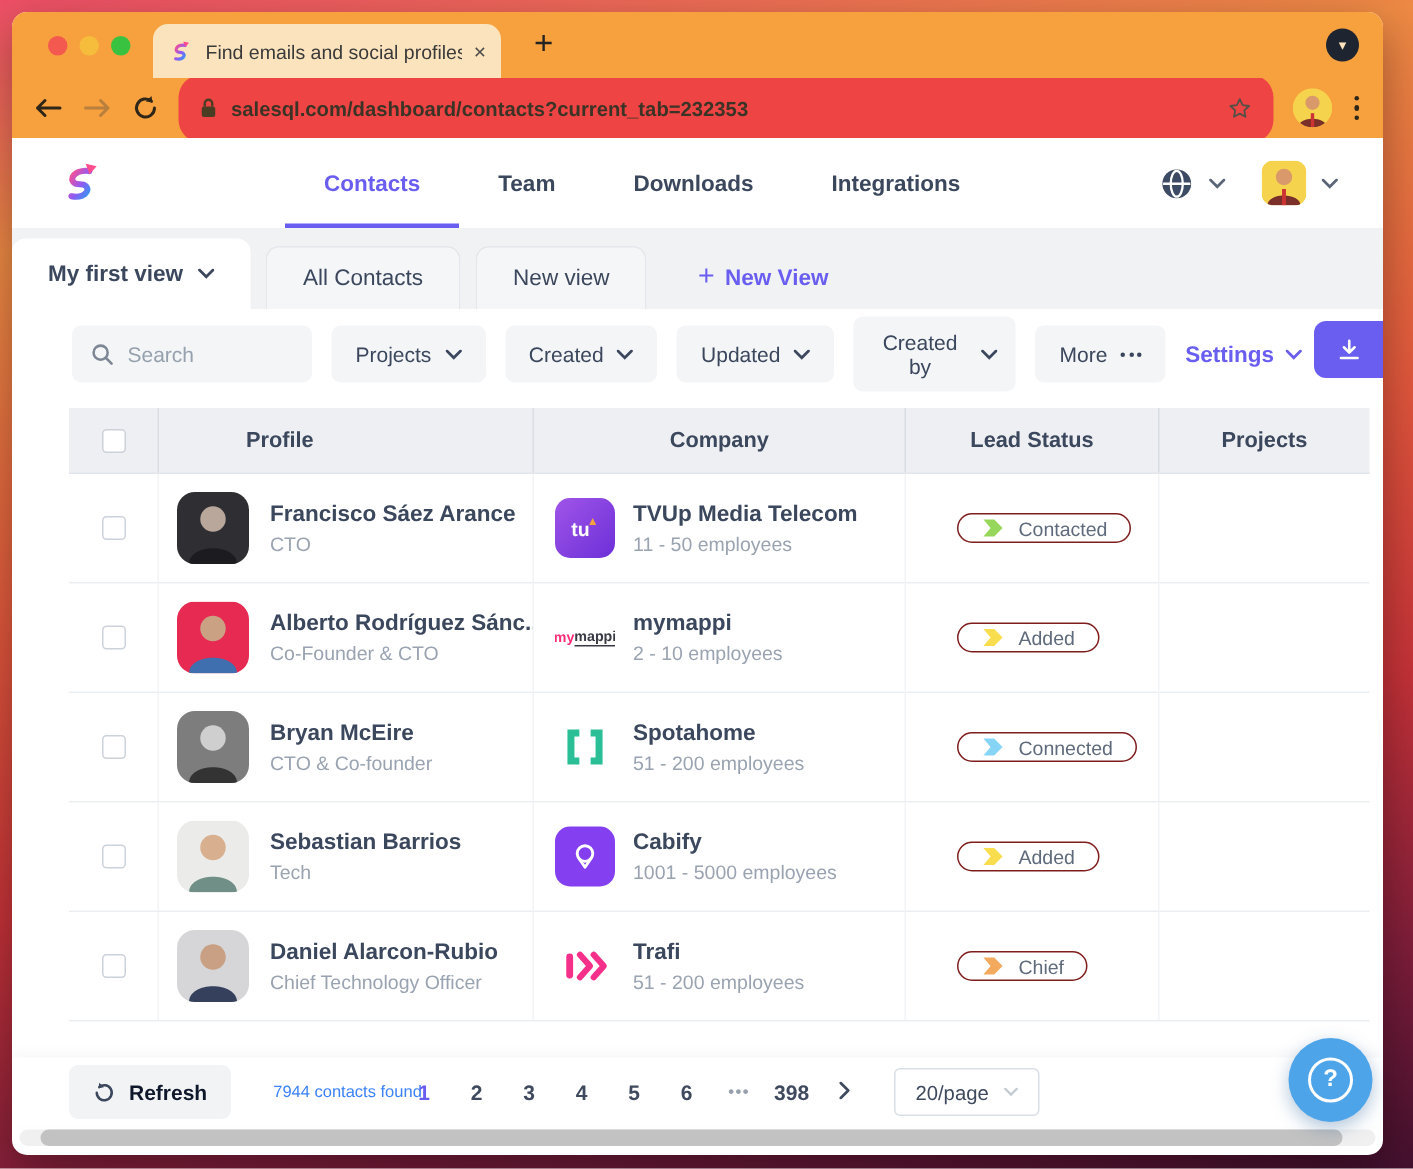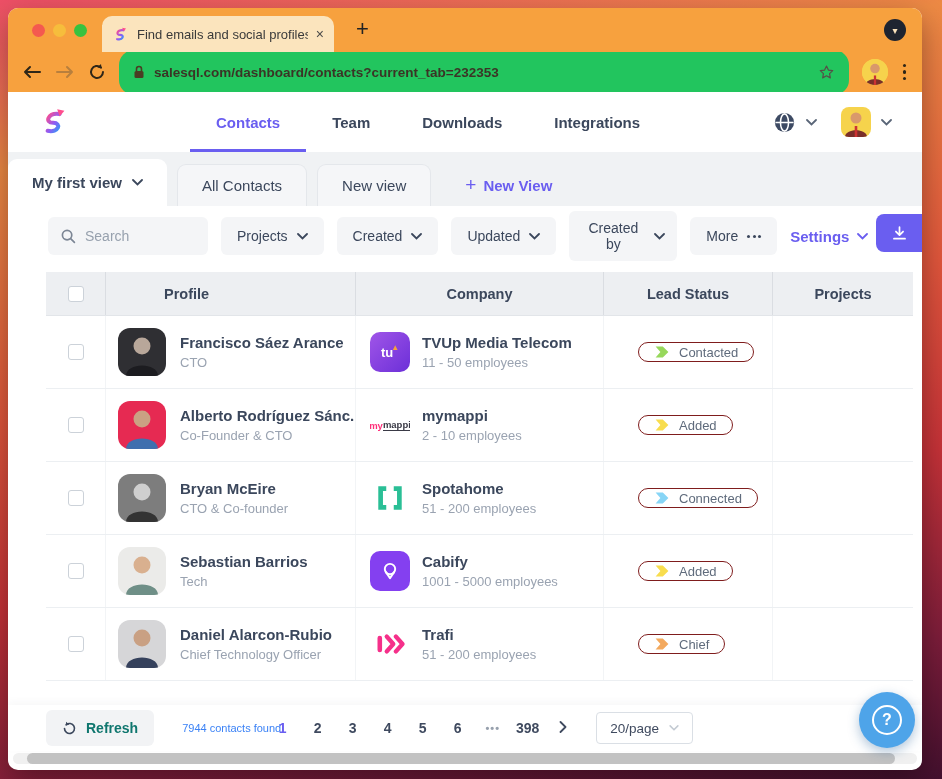--- a/index.html
+++ b/index.html
@@ -28,21 +28,21 @@
   .tab-title { flex:1; font-size:13px; color:#3a3a3a; white-space:nowrap; overflow:hidden; }
   .tab-close { font-size:14px; color:#4a4a4a; cursor:default; }
   .newtab { position:absolute; left:348px; top:8px; font-size:22px; color:#232323; font-weight:400; }
   .tabsearch {
     position:absolute; right:16px; top:11px; width:22px; height:22px; border-radius:50%;
     background:#1e2430; color:#fbe4bd; display:flex; align-items:center; justify-content:center; font-size:10px;
   }
   .urlbar { height:40px; background:#f7a13e; display:flex; align-items:center; padding:0 14px; gap:13px; flex:0 0 auto; }
   .navarrow svg { display:block; }
   .urlpill {
-    flex:1; height:45px; background:#22c55e; border-radius:15px;
+    flex:1; height:45px; background:#ef4444; border-radius:15px;
     display:flex; align-items:center; gap:9px; padding:0 14px;
   }
   .urltext { flex:1; font-size:13.5px; font-weight:700; color:#3b3426; white-space:nowrap; overflow:hidden; }
   .chrome-avatar { width:26px; height:26px; border-radius:50%; overflow:hidden; background:#f6d34c; flex:0 0 auto; }
   .kebab { display:flex; flex-direction:column; gap:3px; padding:0 2px; }
   .kebab i { width:3.5px; height:3.5px; border-radius:50%; background:#2e2618; }
   
   .appheader { height:60px; background:#fff; display:flex; align-items:center; padding:0 30px; position:relative; flex:0 0 auto; }
   .mainnav { position:absolute; left:208px; top:0; height:100%; display:flex; align-items:center; gap:52px; }
   .navitem { font-size:15px; font-weight:700; color:#3b475c; position:relative; height:100%; display:flex; align-items:center; }
@@ -95,21 +95,21 @@
   .clogo.mymappi { background:#fff; font-size:9.5px; font-weight:700; }
   .clogo.mymappi .a { color:#ff2d78; }
   .clogo.mymappi .b { color:#3a3a46; border-bottom:1.5px solid #3a3a46; }
   .clogo.white { background:#fff; }
   .clogo.cabify { background:#8440f0; }
   .td.status { padding-left:34px; }
   .badge { display:flex; align-items:center; gap:9px; height:20px; padding:0 15px; border:1px solid #7f1d1d; border-radius:16px; background:#fff; }
   .badge .lbl { font-size:13px; color:#5f6b7c; }
   
   .footer { flex:0 0 auto; height:46px; display:flex; align-items:center; padding:0 38px; background:#fff; box-shadow:0 -3px 8px rgba(40,50,70,.04); position:relative; }
-  .refresh { height:36px; background:#f2f3f5; border:none; border-radius:6px; display:flex; align-items:center; gap:9px; padding:0 16px; font-size:14px; font-weight:600; color:#0f766e; font-family:inherit; }
+  .refresh { height:36px; background:#f2f3f5; border:none; border-radius:6px; display:flex; align-items:center; gap:9px; padding:0 16px; font-size:14px; font-weight:600; color:#0f172a; font-family:inherit; }
   .count { margin-left:28px; font-size:11px; color:#3b82f6; position:relative; z-index:0; }
   .pages { display:flex; align-items:center; margin-left:-16px; position:relative; z-index:1; }
   .page { width:30px; text-align:center; font-size:14px; font-weight:700; color:#3f4a5f; margin:0 2.5px; }
   .page.active { color:#6a5ef0; }
   .page.ell { color:#97a0ad; letter-spacing:1px; font-size:11px; }
   .pagesize { margin-left:16px; width:97px; height:32px; border:1px solid #dadfe5; border-radius:4px; display:flex; align-items:center; justify-content:center; gap:10px; font-size:13.5px; color:#3f4a5f; }
   .hscroll { flex:0 0 auto; height:11px; margin:2px 5px 6px 5px; border-radius:6px; background:#f0f0f0; position:relative; }
   .hthumb { position:absolute; left:14px; top:0; height:11px; width:880px; max-width:96%; background:#c2c2c2; border-radius:6px; }
   .fab { position:absolute; right:7px; bottom:22px; width:56px; height:56px; border-radius:50%; background:#4ea4e9; display:flex; align-items:center; justify-content:center; box-shadow:0 4px 12px rgba(30,90,150,.35); z-index:50; border:none; }
   .fab .ring { width:30px; height:30px; border:2.5px solid #fff; border-radius:50%; display:flex; align-items:center; justify-content:center; color:#fff; font-size:16px; font-weight:700; }

